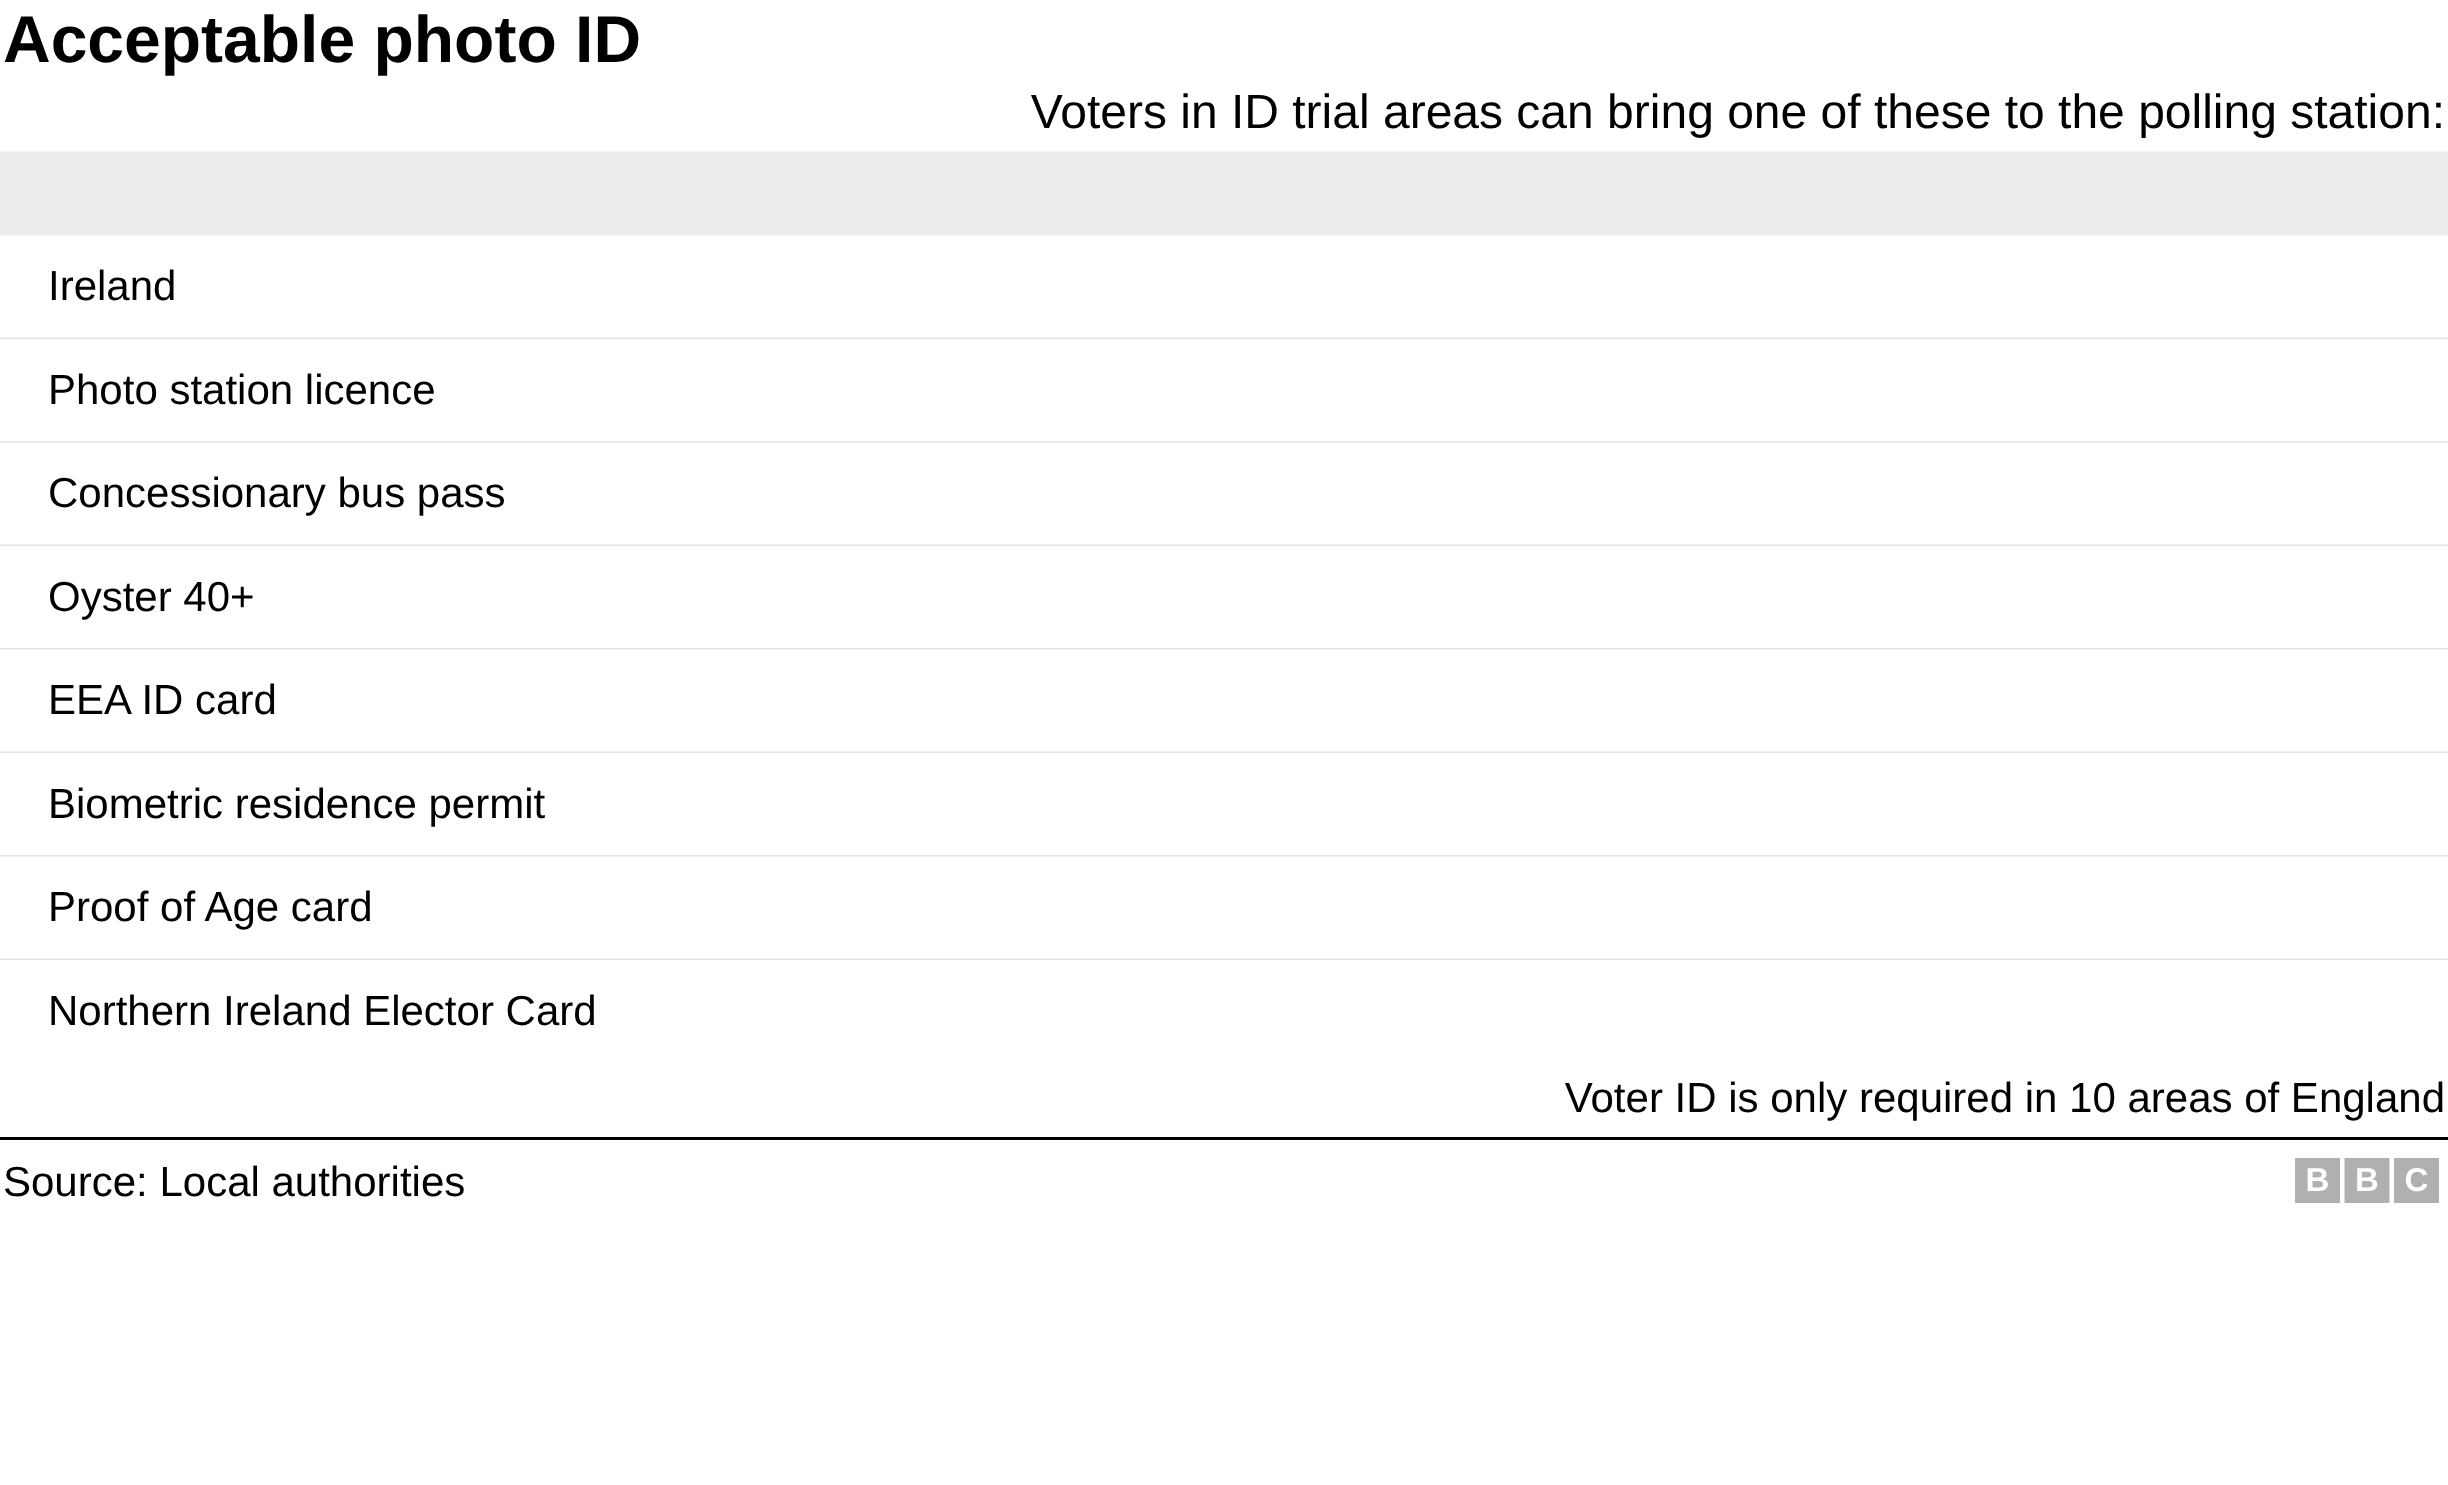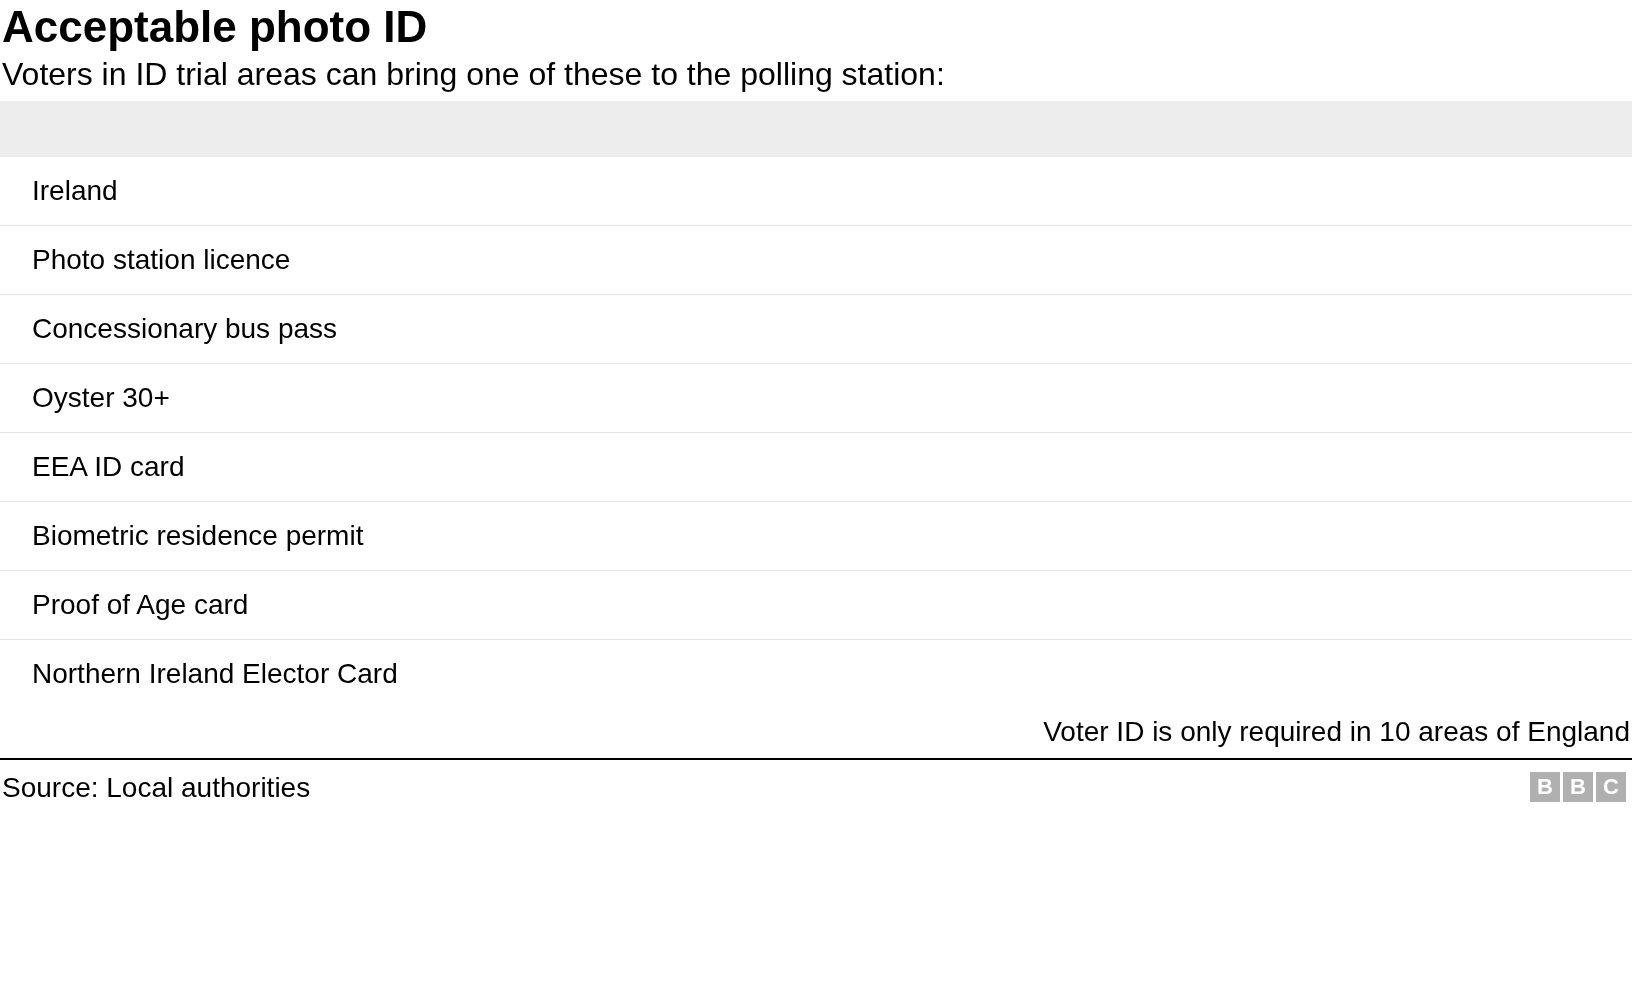--- a/index.html
+++ b/index.html
@@ -19,20 +19,21 @@
     }
     .title {
       font-size: 44px;
       font-weight: bold;
       padding: 2px 2px 4px 2px;
     }
     .subtitle {
       font-size: 32px;
       font-weight: normal;
       padding: 0 2px 8px 2px;
+      text-align: right;
     }
     .header-bar {
       background: #ededed;
       height: 56px;
       width: 100%;
     }
     .list {
       width: 100%;
     }
     .list-item {
@@ -77,21 +78,21 @@
 <body>
 
 <div class="container">
   <h1 class="title">Acceptable photo ID</h1>
   <div class="subtitle">Voters in ID trial areas can bring one of these to the polling station:</div>
   <div class="header-bar"></div>
   <div class="list">
     <div class="list-item">Ireland</div>
     <div class="list-item">Photo station licence</div>
     <div class="list-item">Concessionary bus pass</div>
-    <div class="list-item">Oyster 30+</div>
+    <div class="list-item">Oyster 40+</div>
     <div class="list-item">EEA ID card</div>
     <div class="list-item">Biometric residence permit</div>
     <div class="list-item">Proof of Age card</div>
     <div class="list-item">Northern Ireland Elector Card</div>
   </div>
   <div class="note">Voter ID is only required in 10 areas of England</div>
   <div class="footer">
     <div>Source: Local authorities</div>
     <div class="bbc-logo">
       <div class="bbc-box">B</div>

